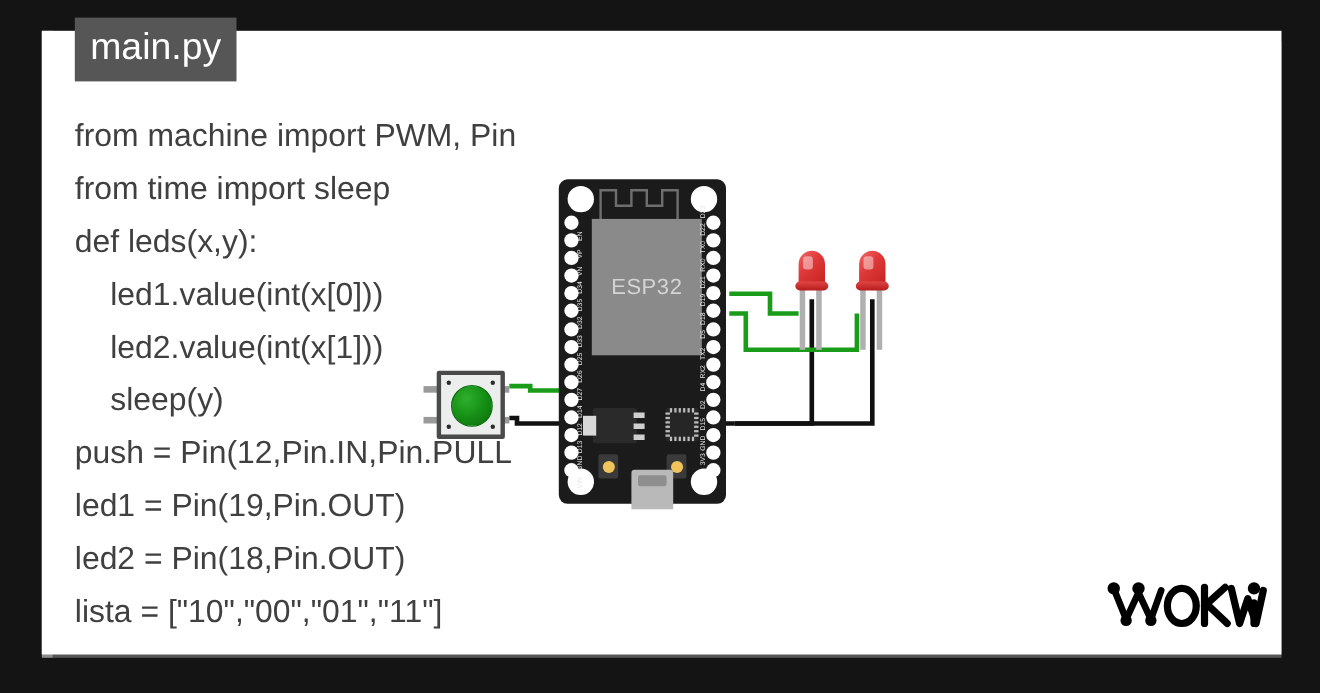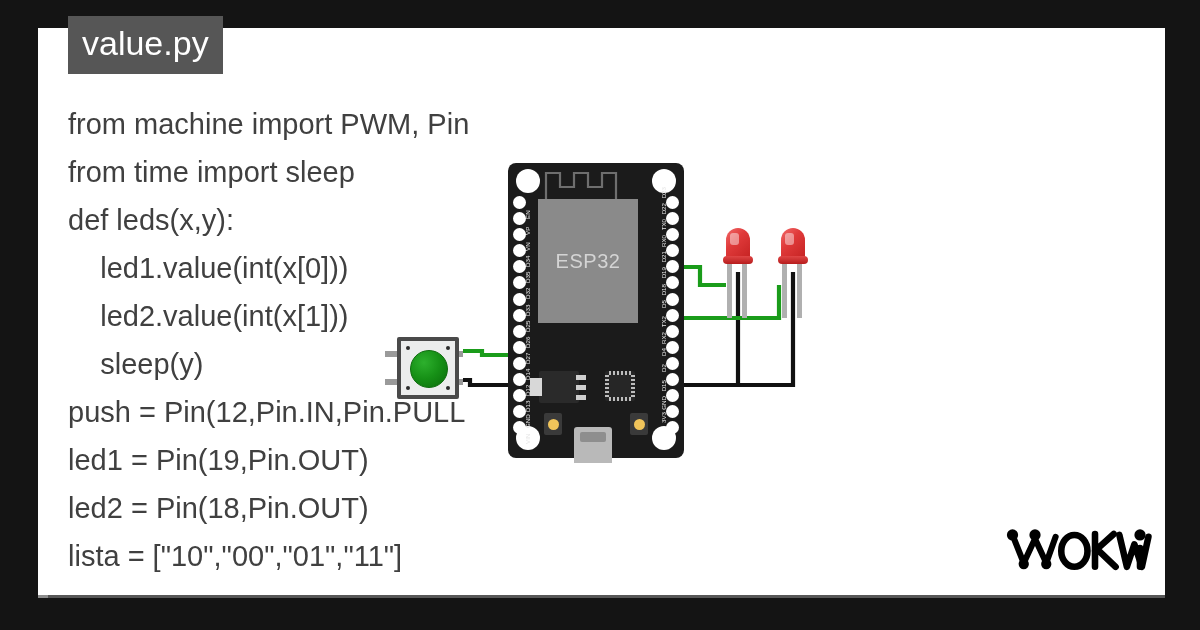--- a/index.html
+++ b/index.html
@@ -50,21 +50,21 @@
     letter-spacing:0px;
     line-height:46px;
   }
 
   
   .wokwi-logo{
     position:absolute;left:1005px;top:518px;width:150px;height:62px;
   }
 
   
-  .board-wrap{position:absolute;left:508px;top:163px;width:176px;height:295px;}
+  .board-wrap{position:absolute;left:508px;top:163px;width:152px;height:295px;}
   .board{
     position:absolute;inset:0;
     background:#1b1b1b;
     border-radius:8px;
   }
   .mount-hole{
     position:absolute;width:24px;height:24px;border-radius:50%;
     background:#ffffff;
   }
   .antenna{position:absolute;left:36px;top:6px;width:88px;height:32px;}
@@ -408,16 +408,16 @@
         <ellipse cx="74" cy="33" rx="14" ry="17"></ellipse>
         <path d="M96,15 L96,50 M96,33 L116,15 M99,32 L118,50"></path>
         <path d="M122,16 L130,50 L138,26 L146,50 L153,18"></path>
         <path d="M144,30 L144,50"></path>
       </g>
     </svg>
 
   </div>
 
   <div class="file-tab">
-    <span>value.py</span>
+    <span>main.py</span>
   </div>
 
 </div>
 
 </body></html>

